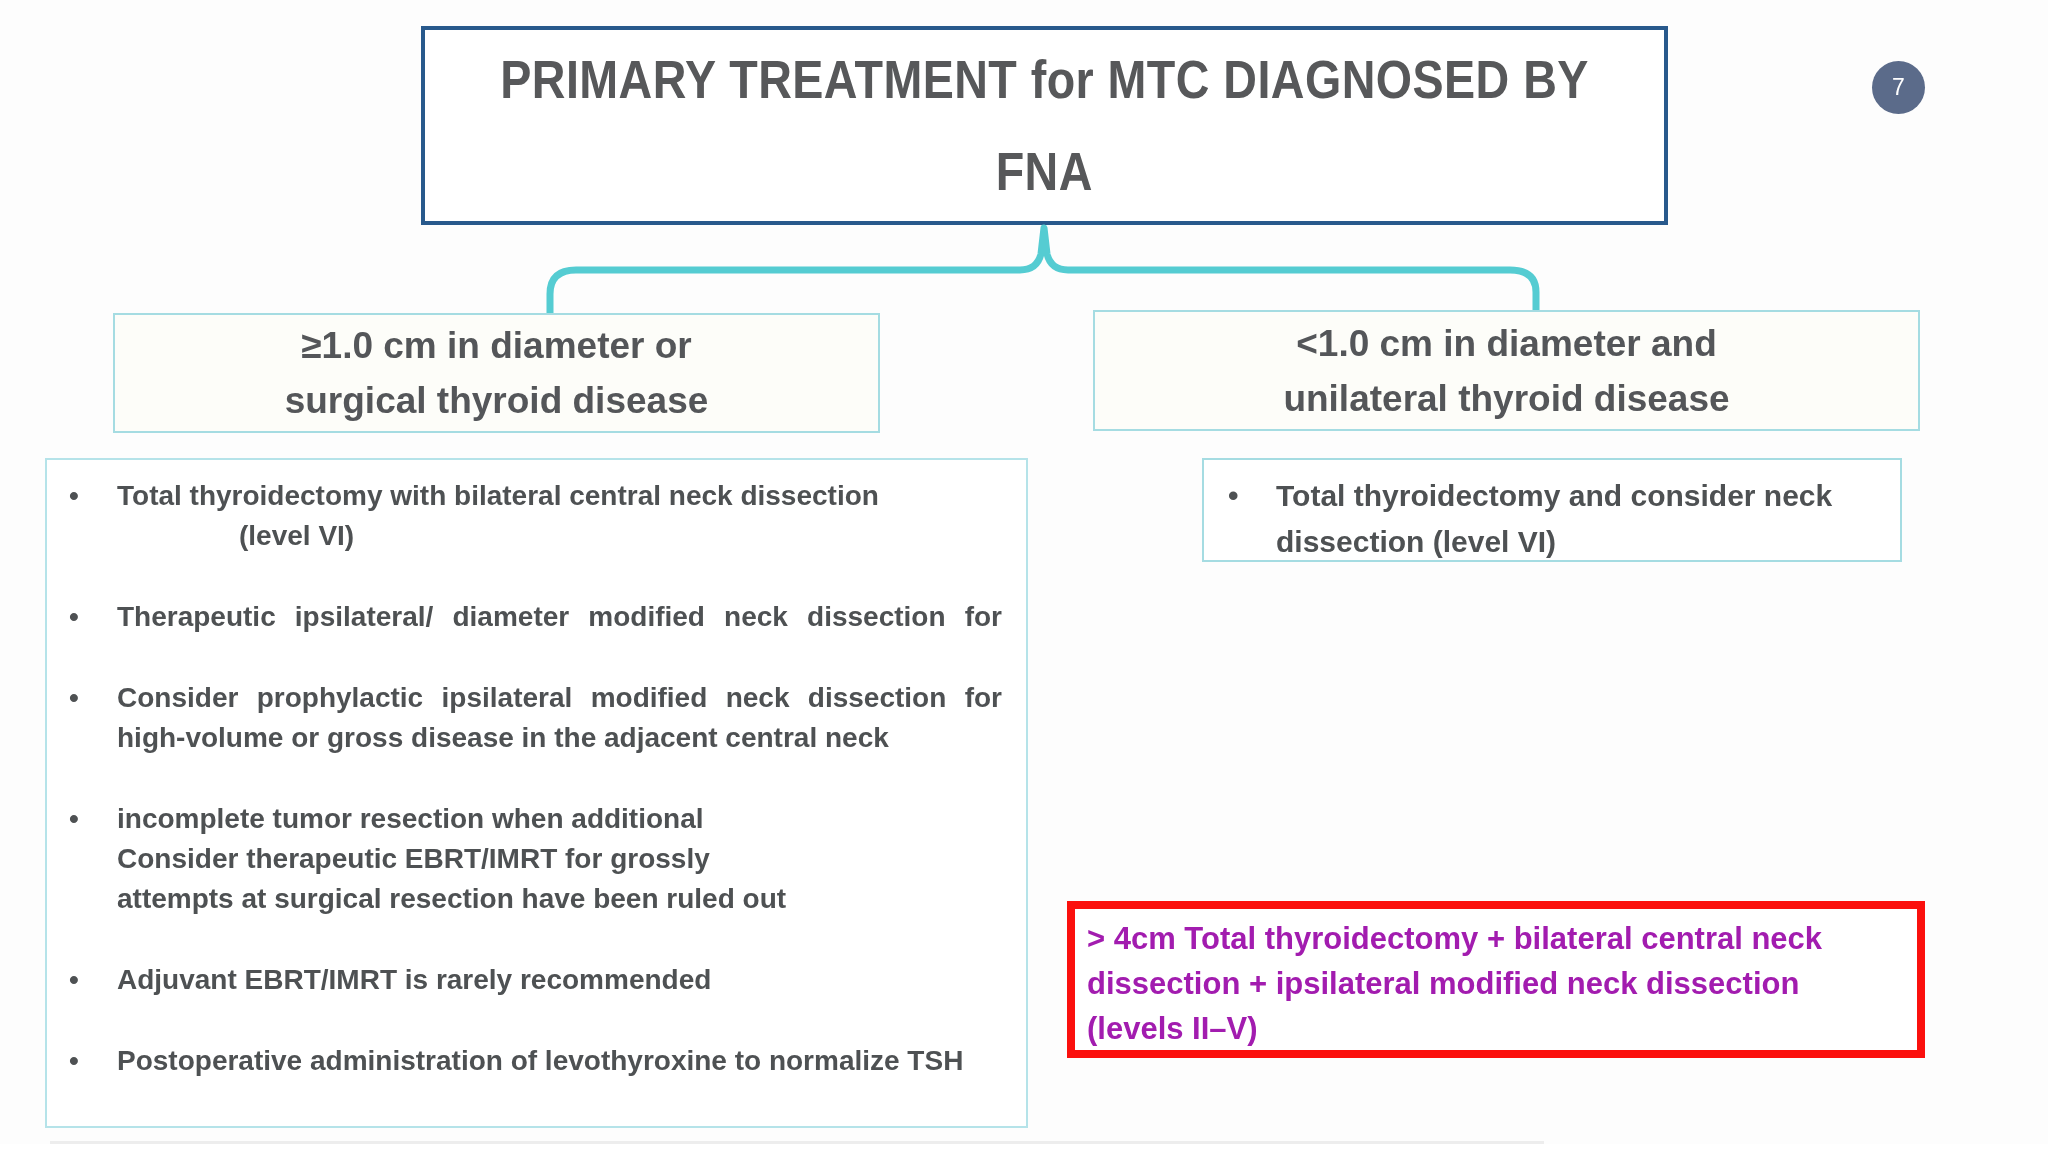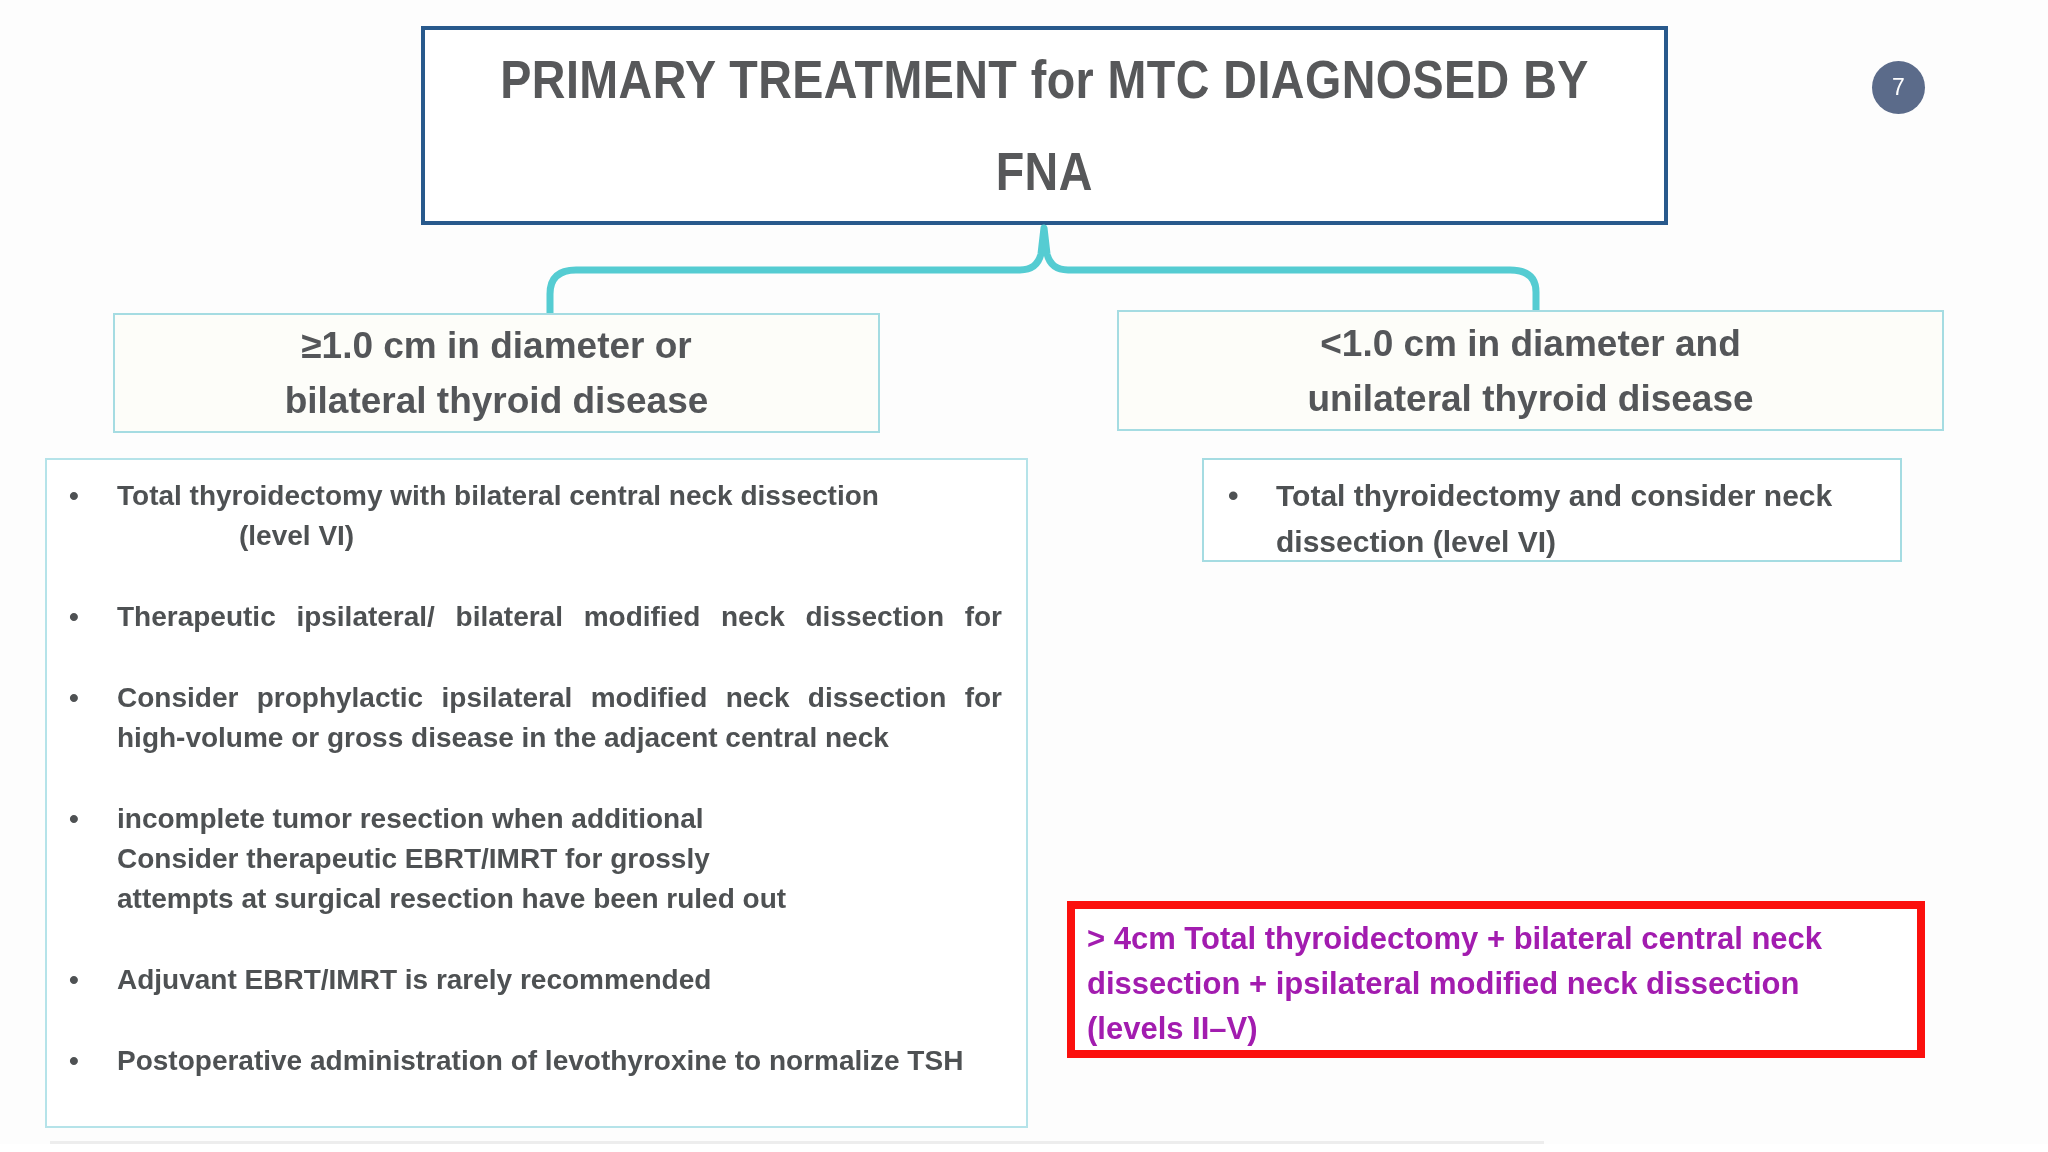--- a/index.html
+++ b/index.html
@@ -25,21 +25,21 @@
   }
   
   .brace-svg{position:absolute;left:0;top:0;width:2048px;height:1152px;pointer-events:none;}
   
   .branch-header{
     position:absolute;border:2px solid #a5dce2;background:#fdfdf9;box-sizing:border-box;
     display:flex;flex-direction:column;justify-content:center;
     font-size:37px;font-weight:bold;color:#545659;line-height:55px;text-align:center;
   }
   .branch-header.left{left:113px;top:313px;width:767px;height:120px;}
-  .branch-header.right{left:1093px;top:310px;width:827px;height:121px;margin-left:24px;}
+  .branch-header.right{left:1093px;top:310px;width:827px;height:121px;}
   
   .bullets-box{
     position:absolute;left:45px;top:458px;width:983px;height:670px;
     border:2px solid #b5e3e9;background:#ffffff;box-sizing:border-box;
     padding:16px 24px 0 18px;
   }
   .bullet-item{
     display:flex;margin-bottom:41px;
     font-size:28px;font-weight:bold;color:#4e5153;line-height:40px;
   }
@@ -78,42 +78,42 @@
   <div class="page-badge">
     <span>7</span>
   </div>
 
   <svg class="brace-svg" viewBox="0 0 2048 1152">
     <path d="M 550 315 L 550 294 Q 550 270 576 270 L 1020 270 Q 1037 270 1041 254 L 1044 228 L 1047 254 Q 1051 270 1068 270 L 1510 270 Q 1536 270 1536 292 L 1536 313" fill="none" stroke="#55ccd2" stroke-width="7" stroke-linecap="round" stroke-linejoin="round"></path>
   </svg>
 
   <div class="branch-header left">
     <div>≥1.0 cm in diameter or</div>
-    <div>bilateral thyroid disease</div>
+    <div>surgical thyroid disease</div>
   </div>
 
   <div class="branch-header right">
     <div>&lt;1.0 cm in diameter and</div>
     <div>unilateral thyroid disease</div>
   </div>
 
   <div class="bullets-box">
 
     <div class="bullet-item">
       <span class="marker">•</span>
       <div class="bl">
         <div class="line">Total thyroidectomy with bilateral central neck dissection</div>
         <div class="line indent-tab">(level VI)</div>
       </div>
     </div>
 
     <div class="bullet-item">
       <span class="marker">•</span>
       <div class="bl">
-        <div class="line justify-full">Therapeutic ipsilateral/ bilateral modified neck dissection for</div>
+        <div class="line justify-full">Therapeutic ipsilateral/ diameter modified neck dissection for</div>
       </div>
     </div>
 
     <div class="bullet-item">
       <span class="marker">•</span>
       <div class="bl">
         <div class="line justify-full">Consider prophylactic ipsilateral modified neck dissection for</div>
         <div class="line">high-volume or gross disease in the adjacent central neck</div>
       </div>
     </div>

